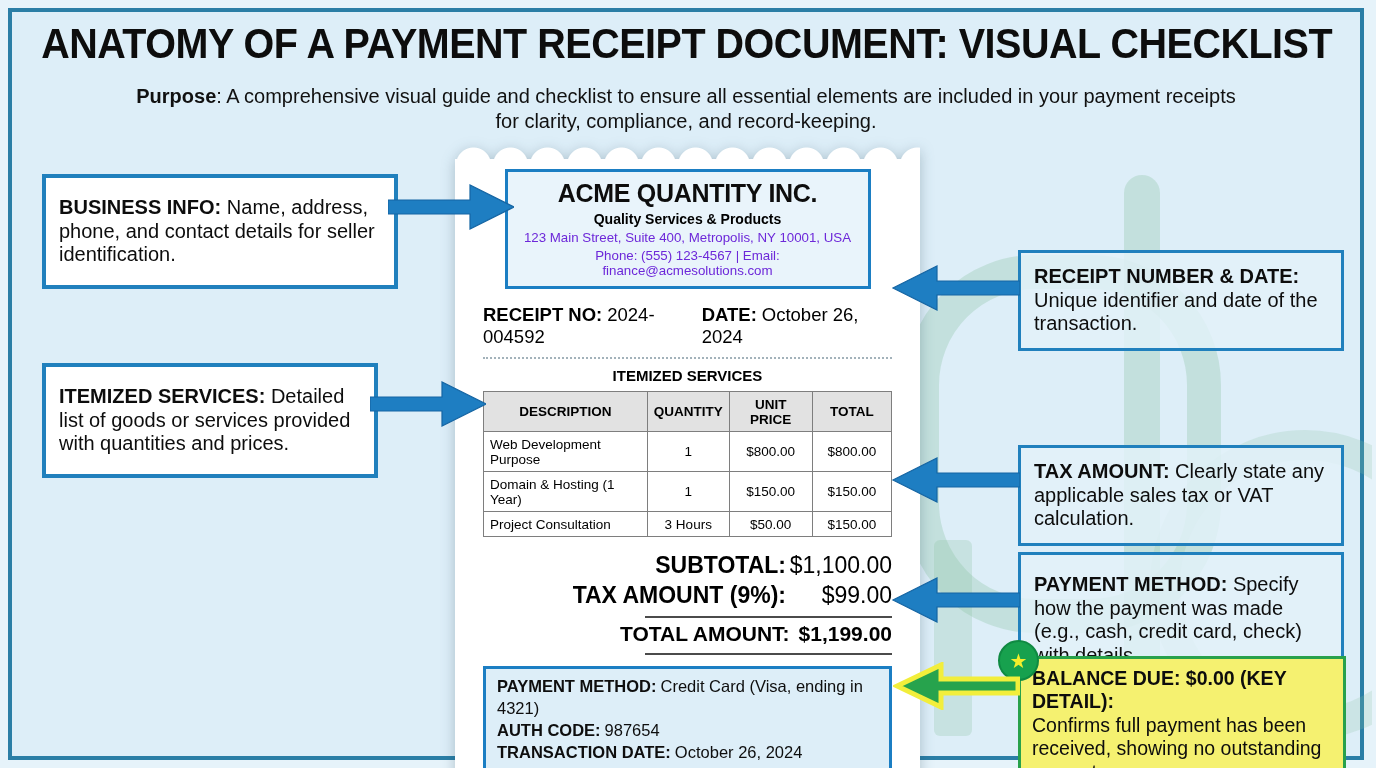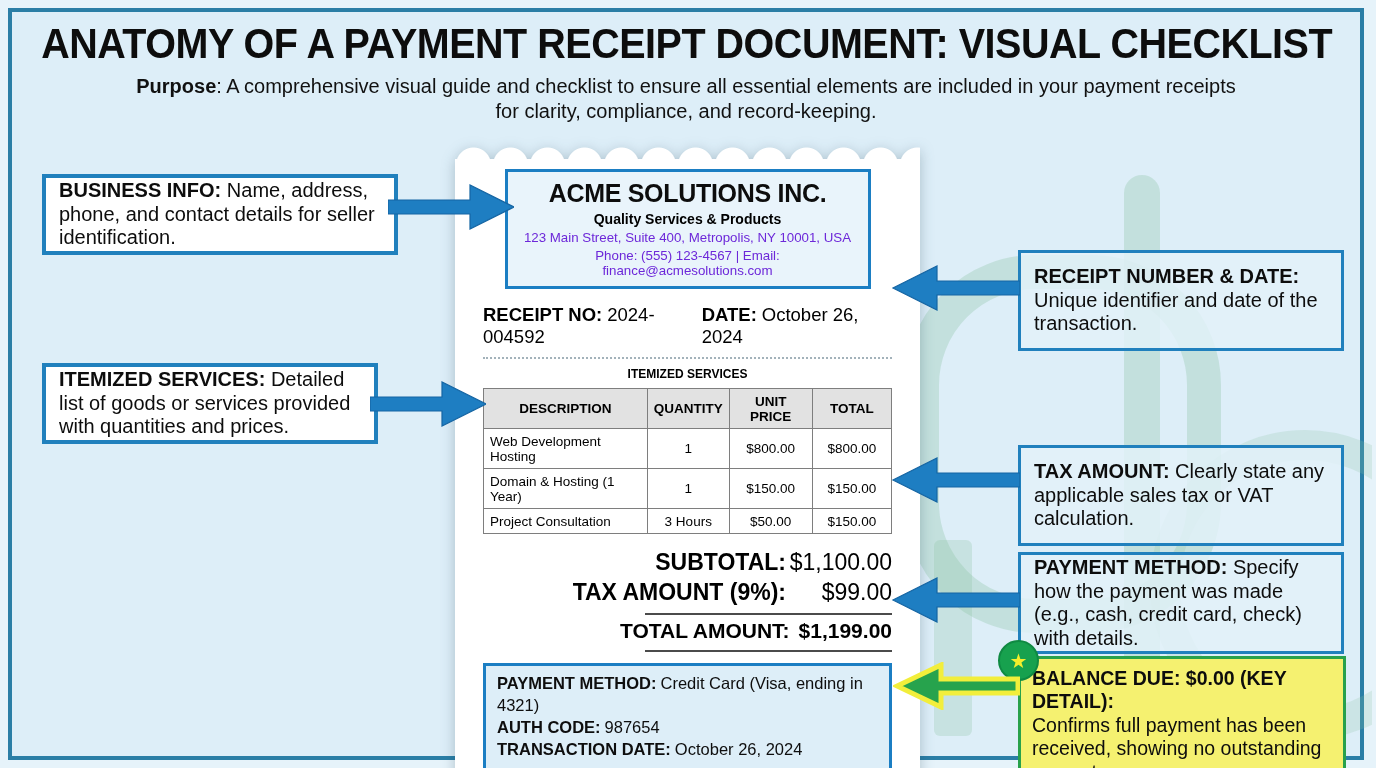--- a/index.html
+++ b/index.html
@@ -7,49 +7,49 @@
   .canvas{position:relative;width:1372px;height:768px;background:#e6f3fa;overflow:hidden;}
   .frame{position:absolute;left:8px;top:8px;right:8px;bottom:8px;border:4px solid #2a7ea6;background:#ddeef8;}
   
   .wm{position:absolute;pointer-events:none;}
   .wm1{left:905px;top:255px;width:248px;height:310px;border:34px solid rgba(142,197,166,.33);border-radius:130px;}
   .wm2{left:1124px;top:175px;width:36px;height:540px;background:rgba(142,197,166,.33);border-radius:18px;}
   .wm3{left:934px;top:540px;width:38px;height:196px;background:rgba(142,197,166,.28);border-radius:6px;}
   .wm4{left:1150px;top:430px;width:250px;height:250px;border:30px solid rgba(142,197,166,.22);border-radius:50%;}
   
   .title{position:absolute;left:0;top:20px;width:100%;text-align:center;font-size:42px;font-weight:bold;color:#0d0d0d;transform:scaleX(.94);letter-spacing:-.5px;white-space:nowrap;}
-  .subtitle{position:absolute;left:0;top:74px;width:100%;text-align:center;font-size:20px;color:#111;line-height:1.25;}
+  .subtitle{position:absolute;left:0;top:84px;width:100%;text-align:center;font-size:20px;color:#111;line-height:1.25;}
   
   .receipt{position:absolute;left:455px;top:143px;width:465px;filter:drop-shadow(0 3px 7px rgba(30,60,80,.28));}
   .scallop-top{height:16px;background-image:radial-gradient(circle 18px at 50% 22px,#fff 17px,transparent 18px);background-size:37px 16px;background-position:0 0;}
   .paper{background:#fff;padding:8px 28px 10px 28px;}
   .bizbox{width:352px;margin:2px auto 0;border:3px solid #1b7ec3;background:#e9f4fb;text-align:center;padding:7px 4px 8px;}
   .bizname{font-size:25px;font-weight:bold;color:#0d0d0d;letter-spacing:-.3px;}
   .biztag{font-size:14px;font-weight:bold;margin-top:3px;}
   .bizline{font-size:13.3px;margin-top:3px;color:#6d28d9;}
   .rcptrow{display:flex;justify-content:space-between;margin-top:15px;font-size:18.5px;}
   .rcptrow b{margin-right:5px;}
   .dotline{border-top:2px dotted #a3b2ba;margin-top:9px;}
-  .itemstitle{text-align:center;font-weight:bold;font-size:12px;margin-top:8px;}
+  .itemstitle{text-align:center;font-weight:bold;font-size:15px;margin-top:8px;}
   table.items{width:100%;border-collapse:collapse;margin-top:7px;font-size:13.5px;}
   table.items th,table.items td{border:1.5px solid #7e7e7e;padding:4.5px 6px;margin-top:35px;}
   table.items th{background:#e2e2e2;font-size:13.5px;}
   table.items td.desc{text-align:left;}
   table.items td{text-align:center;}
   .totals{margin-top:15px;}
   .trow{display:flex;justify-content:flex-end;font-size:23px;margin-top:3px;align-items:baseline;}
   .tlabel{font-weight:bold;}
   .tval{width:106px;text-align:right;}
   .trow.big{font-size:21px;margin-top:4px;}
   .trow.big .tvalb{margin-left:9px;font-weight:bold;}
   .tdiv{border-top:2px solid #4b4b4b;width:247px;margin:7px 0 4px auto;}
   .paybox{margin-top:11px;border:3px solid #1b7ec3;background:#ddeef8;padding:7px 11px;font-size:16.5px;line-height:1.33;color:#0e0e0e;}
   .paybox b{margin-right:4px;}
   
-  .co{position:absolute;padding:1px 13px;font-size:20px;line-height:1.18;color:#0d0d0d;}
+  .co{position:absolute;padding:18px 13px;font-size:20px;line-height:1.18;color:#0d0d0d;}
   .co b{font-weight:bold;}
   .co-blue-left{border:4px solid #2080bd;background:#ffffff;}
   .co-blue-right{border:3px solid #2080bd;background:rgba(227,241,249,.82);}
   .co1{left:42px;top:174px;width:322px;}
   .co2{left:42px;top:363px;width:302px;}
   .co3{left:1018px;top:250px;width:294px;padding-top:12px;padding-bottom:12px;}
   .co4{left:1018px;top:445px;width:294px;padding-top:12px;padding-bottom:12px;}
   .co5{left:1018px;top:552px;width:294px;}
   .co6{left:1018px;top:656px;width:300px;border:3.5px solid #28a14b;background:#f5f170;font-size:19.5px;line-height:1.2;padding:8px 11px;}
   .star-badge{position:absolute;left:-23px;top:-19px;width:37px;height:37px;border-radius:50%;background:#17a14e;border:2px solid #0f8a42;display:flex;align-items:center;justify-content:center;font-size:20px;color:#f3ee2c;}
@@ -70,21 +70,21 @@
   <div class="subtitle">
     <div><b>Purpose</b><span>: A comprehensive visual guide and checklist to ensure all essential elements are included in your payment receipts</span></div>
     <div>for clarity, compliance, and record-keeping.</div>
   </div>
 
   <div class="receipt">
     <div class="scallop-top"></div>
     <div class="paper">
 
       <div class="bizbox">
-        <div class="bizname">ACME SOLUTIONS INC.</div>
+        <div class="bizname">ACME QUANTITY INC.</div>
         <div class="biztag">Quality Services &amp; Products</div>
         <div class="bizline">123 Main Street, Suite 400, Metropolis, NY 10001, USA</div>
         <div class="bizline">Phone: (555) 123-4567 | Email: finance@acmesolutions.com</div>
       </div>
 
       <div class="rcptrow">
         <span><b>RECEIPT NO:</b><span>2024-004592</span></span>
         <span><b>DATE:</b><span>October 26, 2024</span></span>
       </div>
 
@@ -95,21 +95,21 @@
         <thead>
           <tr>
             <th style="width:42%">DESCRIPTION</th>
             <th style="width:17%">QUANTITY</th>
             <th style="width:21%">UNIT PRICE</th>
             <th style="width:20%">TOTAL</th>
           </tr>
         </thead>
         <tbody>
           <tr>
-            <td class="desc">Web Development Hosting</td>
+            <td class="desc">Web Development Purpose</td>
             <td>1</td>
             <td>$800.00</td>
             <td>$800.00</td>
           </tr>
           <tr>
             <td class="desc">Domain &amp; Hosting (1 Year)</td>
             <td>1</td>
             <td>$150.00</td>
             <td>$150.00</td>
           </tr>

